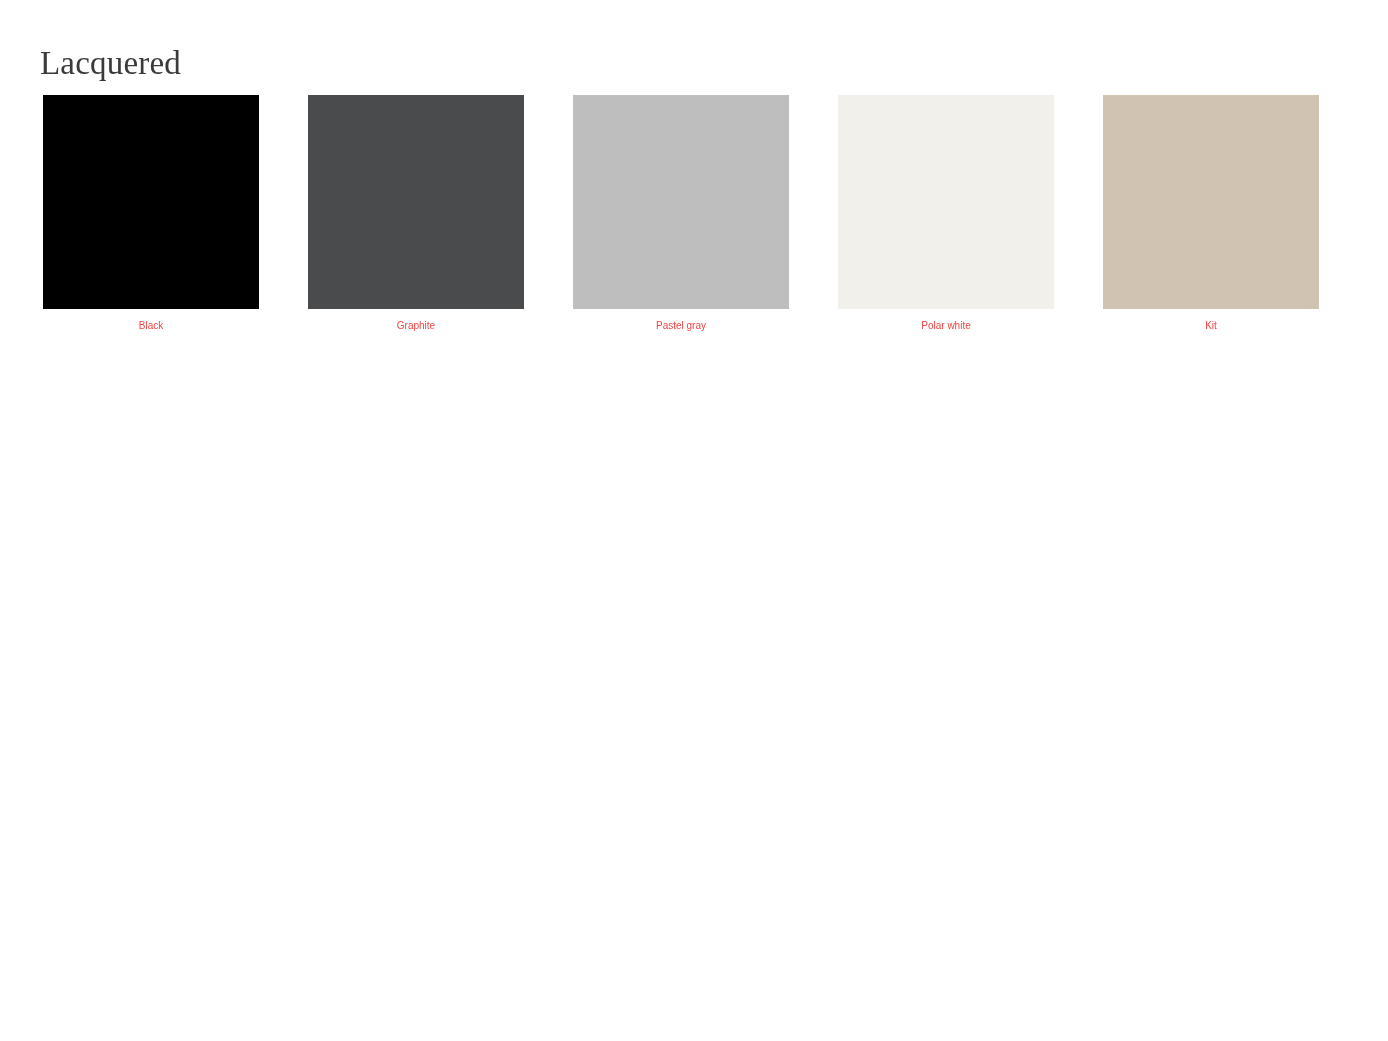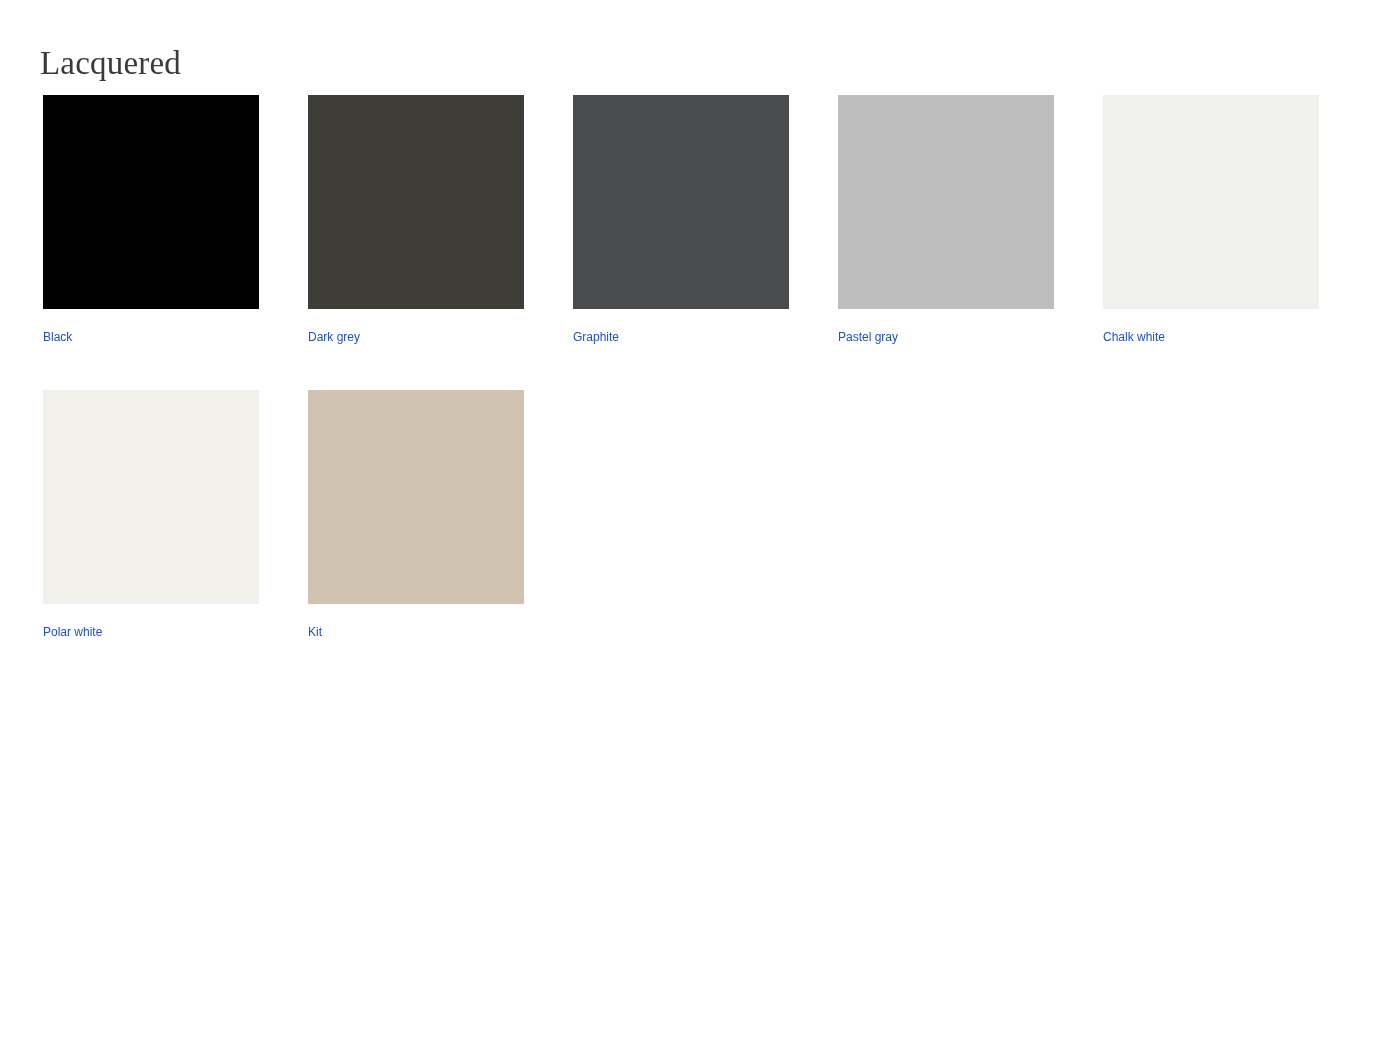--- a/index.html
+++ b/index.html
@@ -15,20 +15,21 @@
     font-family: "Liberation Sans", sans-serif;
     -webkit-font-smoothing: antialiased;
   }
 
   .page {
     position: relative;
     width: 1184px;
     height: 1041px;
     background: #ffffff;
     box-sizing: border-box;
+    text-align: center;
   }
 
   .page-title {
     position: absolute;
     left: 40px;
     top: 22px;
     font-family: "Liberation Serif", serif;
     font-size: 33px;
     font-weight: 400;
     line-height: 1.2;
@@ -58,56 +59,48 @@
     box-sizing: border-box;
     display: block;
   }
 
   .swatch-chip.bordered {
     border: 1px solid #e3e3e3;
   }
 
   .swatch-label {
     display: block;
-    margin-top: 21px;
+    margin-top: 10px;
     font-family: "Liberation Sans", sans-serif;
-    font-size: 12px;
+    font-size: 10px;
     font-weight: 400;
     line-height: 1.3;
-    color: #1d4ed8;
+    color: #ef4444;
     white-space: nowrap;
   }
 </style>
 </head>
 <body>
 
 <div class="page">
 
   <h1 class="page-title">Lacquered</h1>
 
   <div class="swatch-grid">
       <div class="swatch-cell">
         <div class="swatch-chip" style="background-color: rgb(0, 0, 0);"></div>
         <span class="swatch-label">Black</span>
       </div>
       <div class="swatch-cell">
-        <div class="swatch-chip" style="background-color: rgb(63, 61, 55);"></div>
-        <span class="swatch-label">Dark grey</span>
-      </div>
-      <div class="swatch-cell">
         <div class="swatch-chip" style="background-color: rgb(74, 75, 77);"></div>
         <span class="swatch-label">Graphite</span>
       </div>
       <div class="swatch-cell">
         <div class="swatch-chip" style="background-color: rgb(190, 190, 190);"></div>
         <span class="swatch-label">Pastel gray</span>
-      </div>
-      <div class="swatch-cell">
-        <div class="swatch-chip" style="background-color: rgb(240, 240, 236);"></div>
-        <span class="swatch-label">Chalk white</span>
       </div>
       <div class="swatch-cell">
         <div class="swatch-chip" style="background-color: rgb(241, 240, 235);"></div>
         <span class="swatch-label">Polar white</span>
       </div>
       <div class="swatch-cell">
         <div class="swatch-chip" style="background-color: rgb(208, 195, 178);"></div>
         <span class="swatch-label">Kit</span>
       </div>
     </div>

